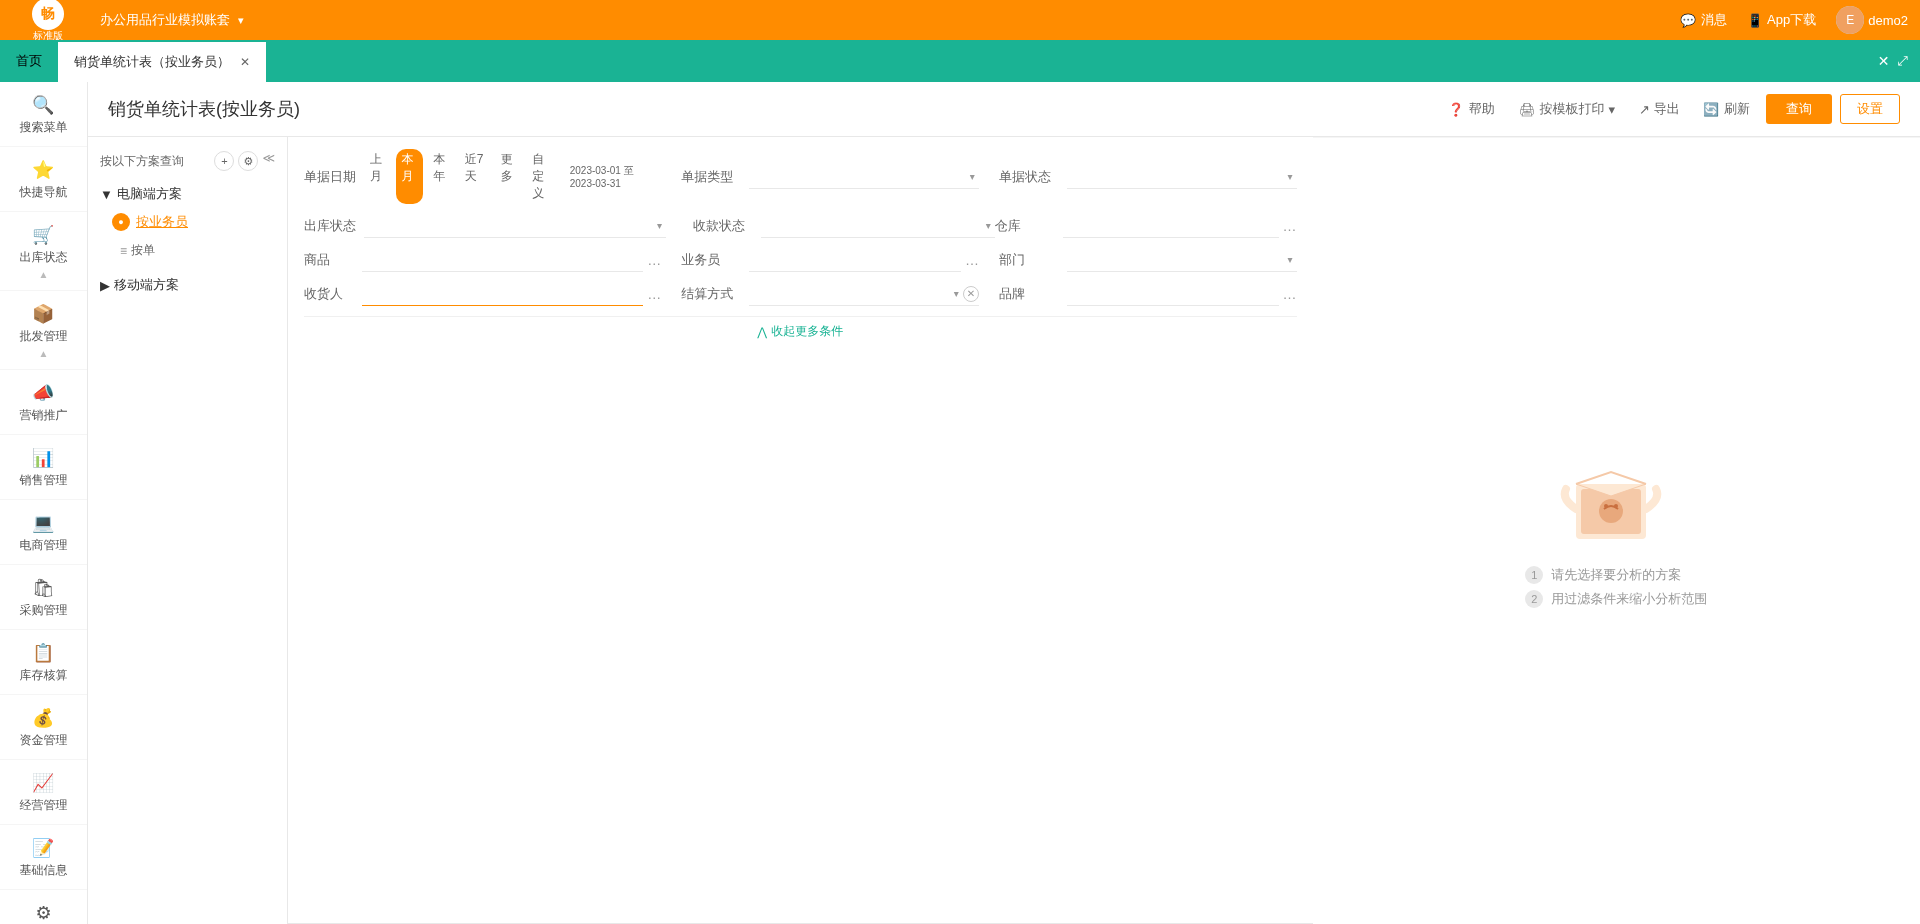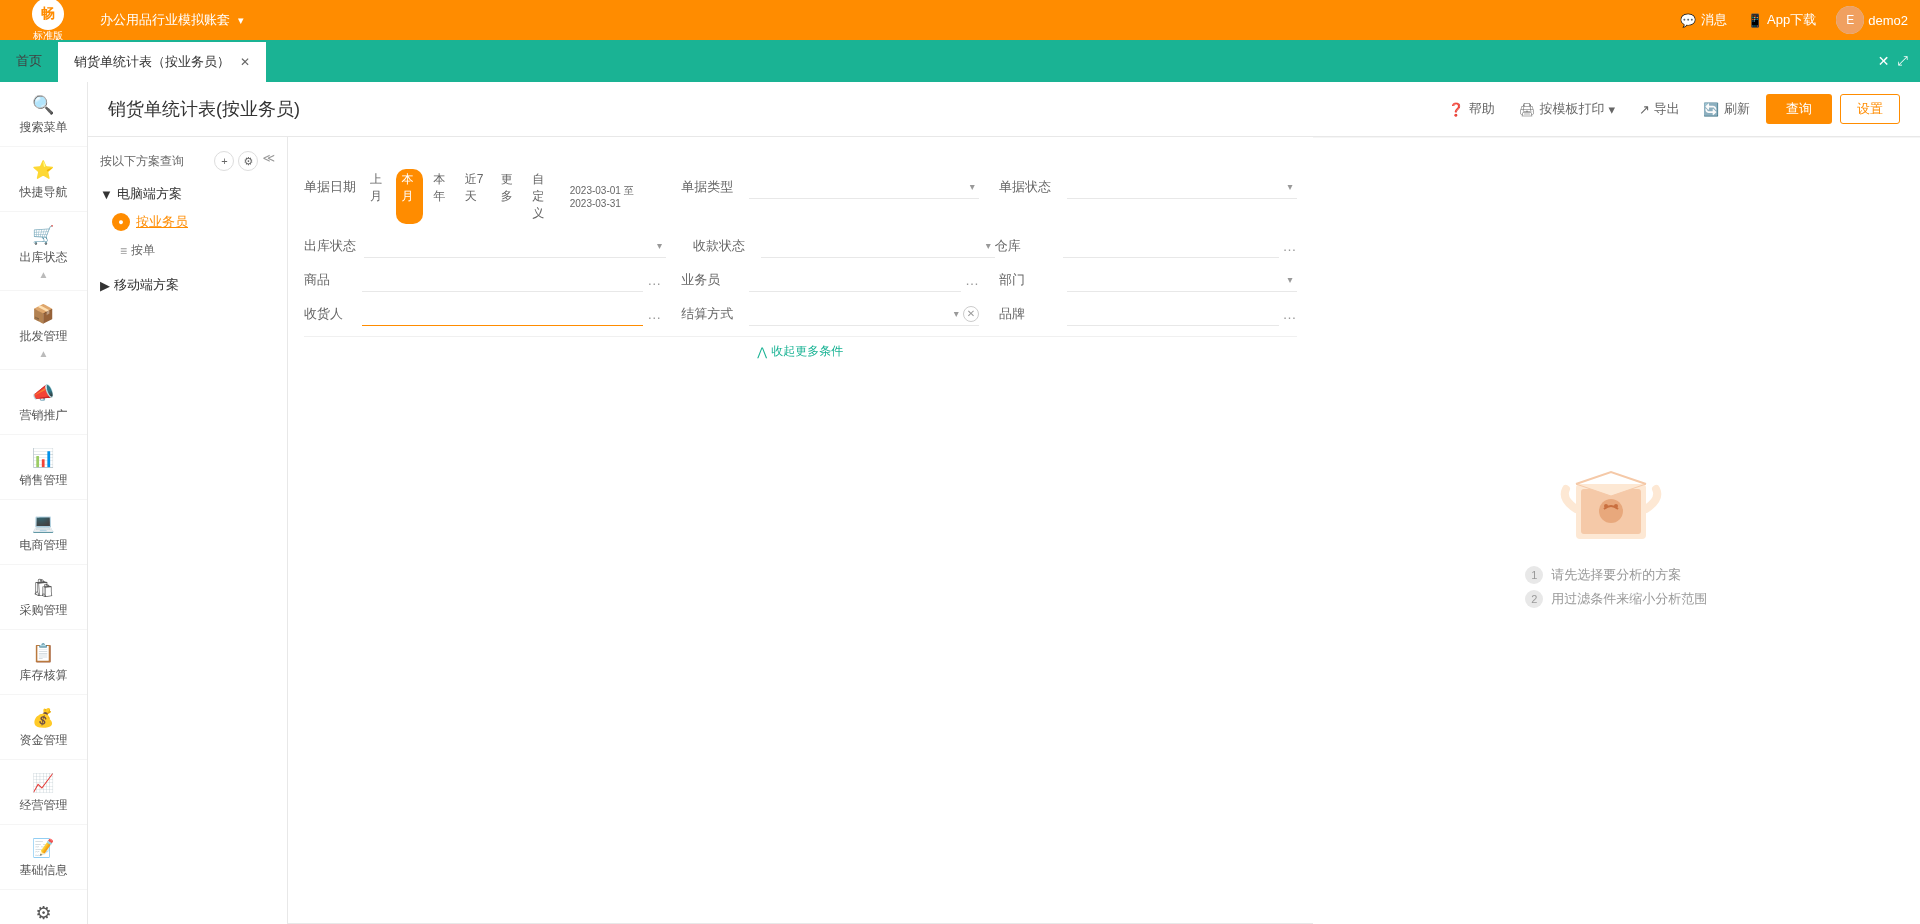--- a/index.html
+++ b/index.html
@@ -12,21 +12,21 @@
     .logo-area { display: flex; flex-direction: column; align-items: center; justify-content: center; width: 72px; }
     .logo-icon { width: 32px; height: 32px; background: white; border-radius: 50%; display: flex; align-items: center; justify-content: center; }
     .logo-icon span { color: #ff8c00; font-weight: bold; font-size: 14px; }
     .logo-text { color: white; font-size: 10px; line-height: 1.2; text-align: center; }
     .top-bar-right { margin-left: auto; display: flex; align-items: center; gap: 20px; color: white; font-size: 13px; }
     .top-bar-right .action-item { display: flex; align-items: center; gap: 4px; cursor: pointer; }
     .user-avatar { width: 28px; height: 28px; border-radius: 50%; background: #ccc; overflow: hidden; display: flex; align-items: center; justify-content: center; }
 
     
     .tab-bar { height: 42px; background: #1ab394; display: flex; align-items: stretch; flex-shrink: 0; }
-    .tab-item { display: flex; align-items: center; padding: 0 16px; color: #404040; font-size: 13px; cursor: pointer; gap: 6px; position: relative; }
+    .tab-item { display: flex; align-items: center; padding: 0 16px; color: #000000; font-size: 13px; cursor: pointer; gap: 6px; position: relative; }
     .tab-item.home { background: #1ab394; }
     .tab-item.active { background: white; color: #333; border-top: 2px solid #1ab394; }
     .tab-item .tab-close { font-size: 12px; color: #666; cursor: pointer; margin-left: 4px; }
     .tab-maximize { margin-left: auto; display: flex; align-items: center; gap: 8px; padding-right: 12px; color: white; }
     .tab-maximize span { cursor: pointer; font-size: 16px; }
 
     
     .main-layout { display: flex; flex: 1; overflow: hidden; }
 
     
@@ -70,21 +70,21 @@
     .filter-label { color: #666; font-size: 13px; white-space: nowrap; margin-right: 8px; min-width: 50px; }
     .filter-label.wide { min-width: 60px; }
     .filter-input { flex: 1; border: none; border-bottom: 1px solid #e8e8e8; padding: 4px 6px; font-size: 13px; color: #333; outline: none; background: transparent; }
     .filter-input.active { border-bottom-color: #ff8c00; }
     .filter-select-wrap { flex: 1; position: relative; display: flex; align-items: center; border-bottom: 1px solid #e8e8e8; }
     .filter-select-wrap .dropdown-arrow { position: absolute; right: 4px; color: #999; font-size: 10px; }
     .filter-select-inner { flex: 1; border: none; padding: 4px 6px; font-size: 13px; outline: none; background: transparent; appearance: none; cursor: pointer; }
     .filter-dots { color: #999; cursor: pointer; margin-left: 4px; font-size: 14px; }
     .filter-x { color: #999; cursor: pointer; margin-left: 4px; width: 16px; height: 16px; border-radius: 50%; border: 1px solid #ccc; display: flex; align-items: center; justify-content: center; font-size: 10px; }
     
-    .date-filter { display: flex; align-items: center; gap: 0; flex: 1; margin-top: 20px; }
+    .date-filter { display: flex; align-items: center; gap: 0; flex: 1; }
     .date-tabs { display: flex; gap: 4px; }
     .date-tab { padding: 2px 6px; font-size: 12px; color: #666; cursor: pointer; border-radius: 2px; }
     .date-tab.active { background: #ff8c00; color: white; border-radius: 10px; }
     .date-range { color: #666; font-size: 10px; margin-left: 8px; }
 
     .collapse-btn { text-align: center; padding: 6px; cursor: pointer; color: #1ab394; font-size: 12px; background: white; border-top: 1px solid #f0f0f0; display: flex; align-items: center; justify-content: center; gap: 4px; }
 
     
     .empty-state { flex: 1; display: flex; flex-direction: column; align-items: center; justify-content: center; background: white; margin-top: 1px; gap: 12px; }
     .empty-icon { width: 120px; height: 100px; position: relative; }

